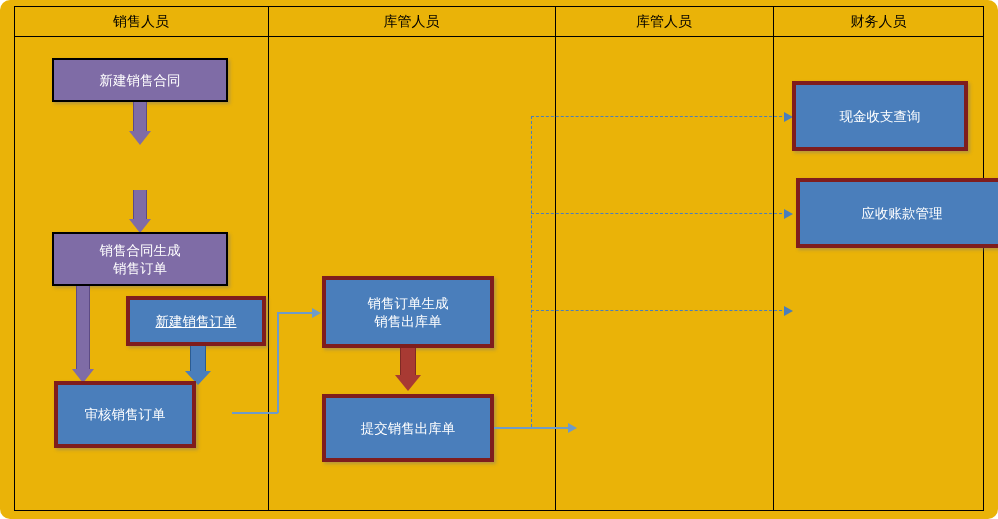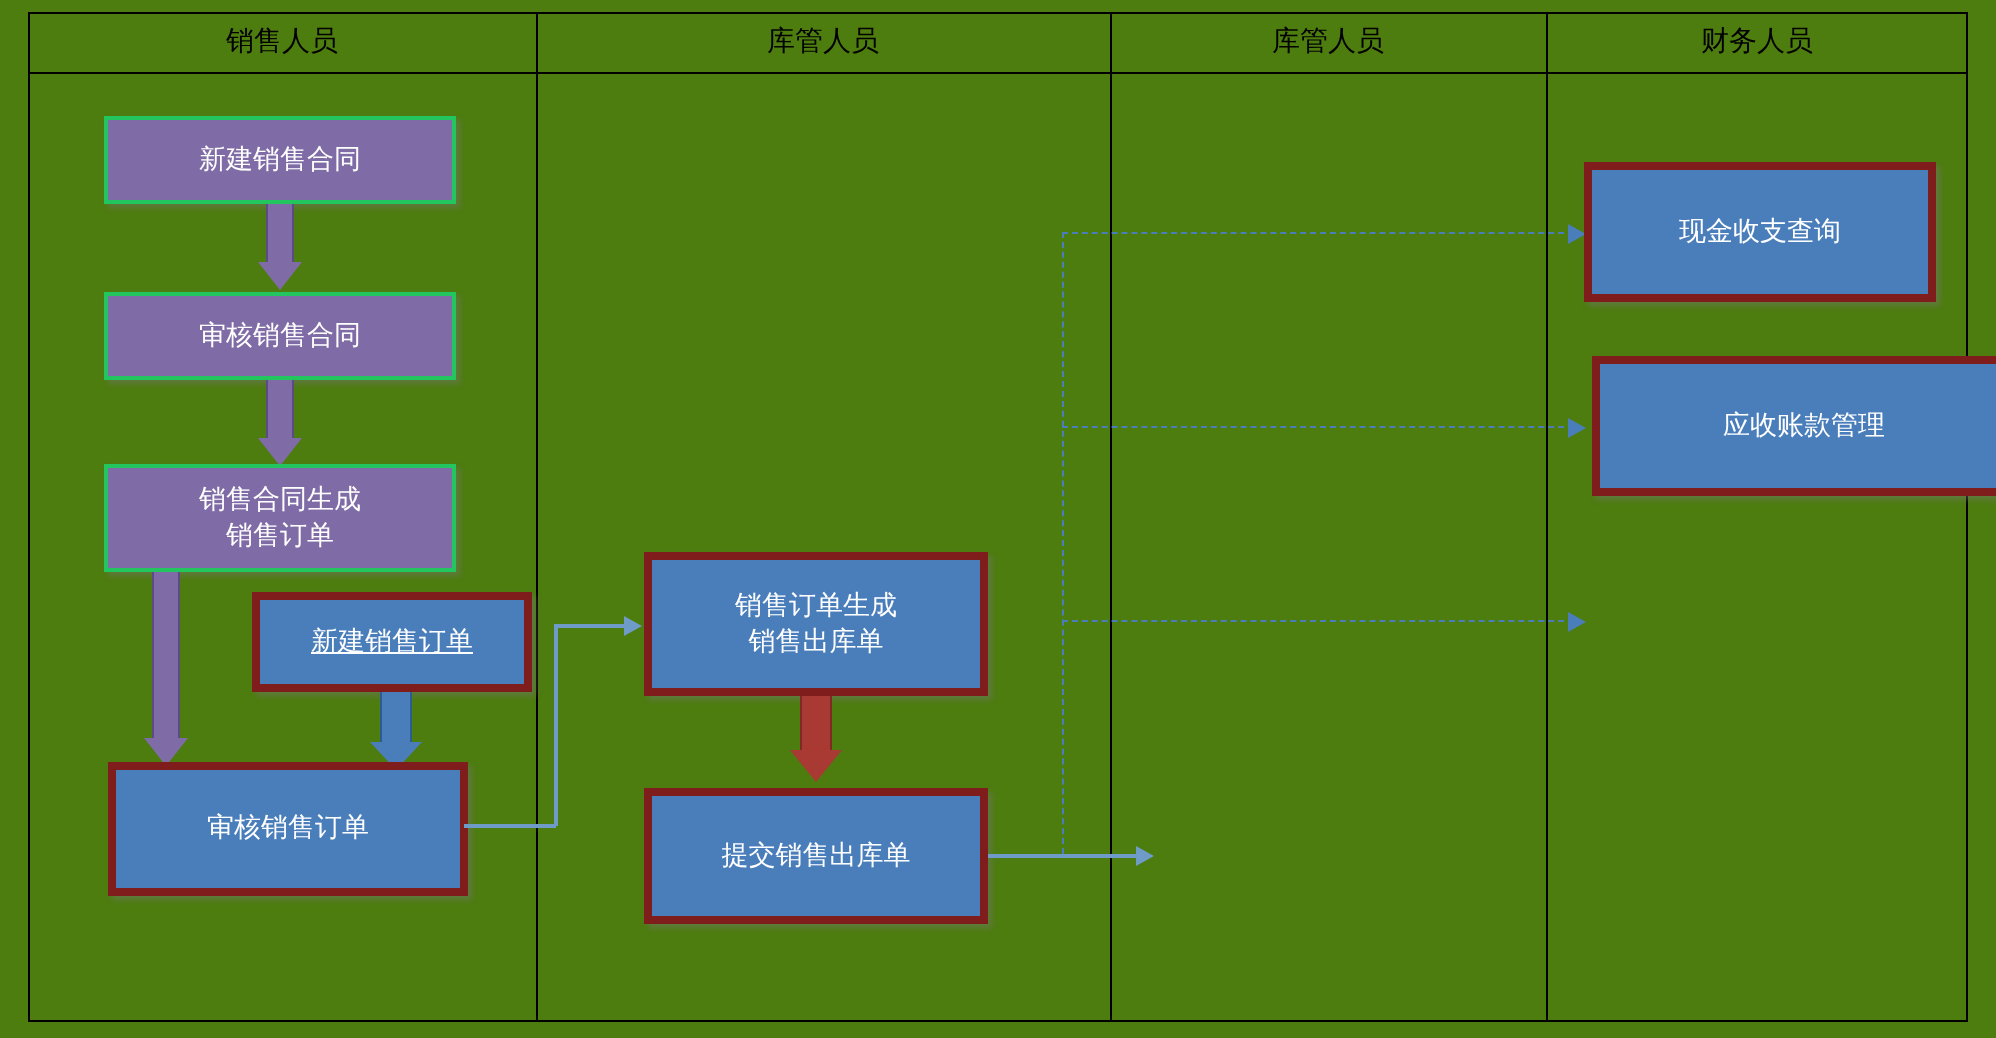--- a/index.html
+++ b/index.html
@@ -1,33 +1,33 @@
 <!DOCTYPE html>
 <html><head>
 <meta charset="utf-8">
 <style>
   html,body{margin:0;padding:0;background:#ffffff;}
   body{font-family:"DejaVu Sans","Liberation Sans",sans-serif;}
-  #stage{position:relative;width:998px;height:519px;background:#4d7c0f;overflow:hidden;}
+  #stage{position:relative;width:998px;height:519px;background:#eab308;overflow:hidden;border-radius:10px;}
 
   
   .lane-frame{position:absolute;left:14px;top:6px;width:970px;height:505px;
               border:1px solid #000;box-sizing:border-box;}
   .lane-header-rule{position:absolute;left:14px;top:36px;width:970px;height:0;
               border-top:1px solid #000;}
   .lane-divider{position:absolute;top:6px;width:0;height:505px;border-left:1px solid #000;}
   .lane-title{position:absolute;top:6px;height:30px;line-height:30px;
               text-align:center;font-size:14px;color:#000;}
 
   
   .node{position:absolute;box-sizing:border-box;display:flex;align-items:center;
         justify-content:center;text-align:center;font-size:13.5px;color:#ffffff;
         line-height:1.35;white-space:pre-line;
         box-shadow:2px 2px 3px rgba(120,120,120,.45);}
-  .node.purple{background:#7f6ca6;border:2px solid #22c55e;}
+  .node.purple{background:#7f6ca6;border:2px solid #000000;}
   .node.blue{background:#4a7ebb;border:4px solid #7f1d1d;}
 
   
   .blockarrow{position:absolute;}
   .blockarrow .shaft{position:absolute;left:50%;transform:translateX(-50%);}
   .blockarrow .head{position:absolute;left:50%;transform:translateX(-50%);
                     width:0;height:0;border-left:11px solid transparent;
                     border-right:11px solid transparent;}
   .ba-purple .shaft{background:#7f6ca6;border-left:1px solid #5d4b85;border-right:1px solid #5d4b85;}
   .ba-purple .head{border-top-color:#7f6ca6;}
@@ -64,21 +64,20 @@
   <div class="lane-title" style="left:555px;width:218px;">库管人员</div>
   <div class="lane-title" style="left:773px;width:211px;">财务人员</div>
 
   <div class="node purple" style="left:52px;top:58px;width:176px;height:44px;">新建销售合同</div>
 
   <div class="blockarrow ba-purple" style="left:129px;top:102px;width:22px;height:43px;">
     <div class="shaft" style="top:0;width:12px;height:30px;"></div>
     <div class="head" style="top:29px;border-top-width:14px;border-top-style:solid;"></div>
   </div>
 
-  <div class="node purple" style="left:52px;top:146px;width:176px;height:44px;">审核销售合同</div>
 
   <div class="blockarrow ba-purple" style="left:129px;top:190px;width:22px;height:43px;">
     <div class="shaft" style="top:0;width:12px;height:30px;"></div>
     <div class="head" style="top:29px;border-top-width:14px;border-top-style:solid;"></div>
   </div>
 
   <div class="node purple" style="left:52px;top:232px;width:176px;height:54px;">销售合同生成
 销售订单</div>
 
   <div class="blockarrow ba-purple" style="left:72px;top:286px;width:22px;height:98px;">
@@ -86,21 +85,21 @@
     <div class="head" style="top:83px;border-top-width:14px;border-top-style:solid;"></div>
   </div>
 
   <div class="node blue" style="left:126px;top:296px;width:140px;height:50px;text-decoration:underline;">新建销售订单</div>
 
   <div class="blockarrow ba-blue" style="left:185px;top:346px;width:26px;height:40px;">
     <div class="shaft" style="top:0;width:14px;height:26px;"></div>
     <div class="head" style="top:25px;border-top-width:14px;border-top-style:solid;border-left-width:13px;border-right-width:13px;"></div>
   </div>
 
-  <div class="node blue" style="left:54px;top:381px;width:180px;height:67px;">审核销售订单</div>
+  <div class="node blue" style="left:54px;top:381px;width:142px;height:67px;">审核销售订单</div>
 
   <div class="conn conn-h" style="left:232px;top:412px;width:46px;"></div>
   <div class="conn conn-v" style="left:277px;top:312px;height:101px;"></div>
   <div class="conn conn-h" style="left:277px;top:312px;width:36px;"></div>
   <div class="arrowhead-r" style="left:312px;top:308px;"></div>
 
   <div class="node blue" style="left:322px;top:276px;width:172px;height:72px;">销售订单生成
 销售出库单</div>
 
   <div class="blockarrow ba-red" style="left:394px;top:348px;width:28px;height:45px;">

